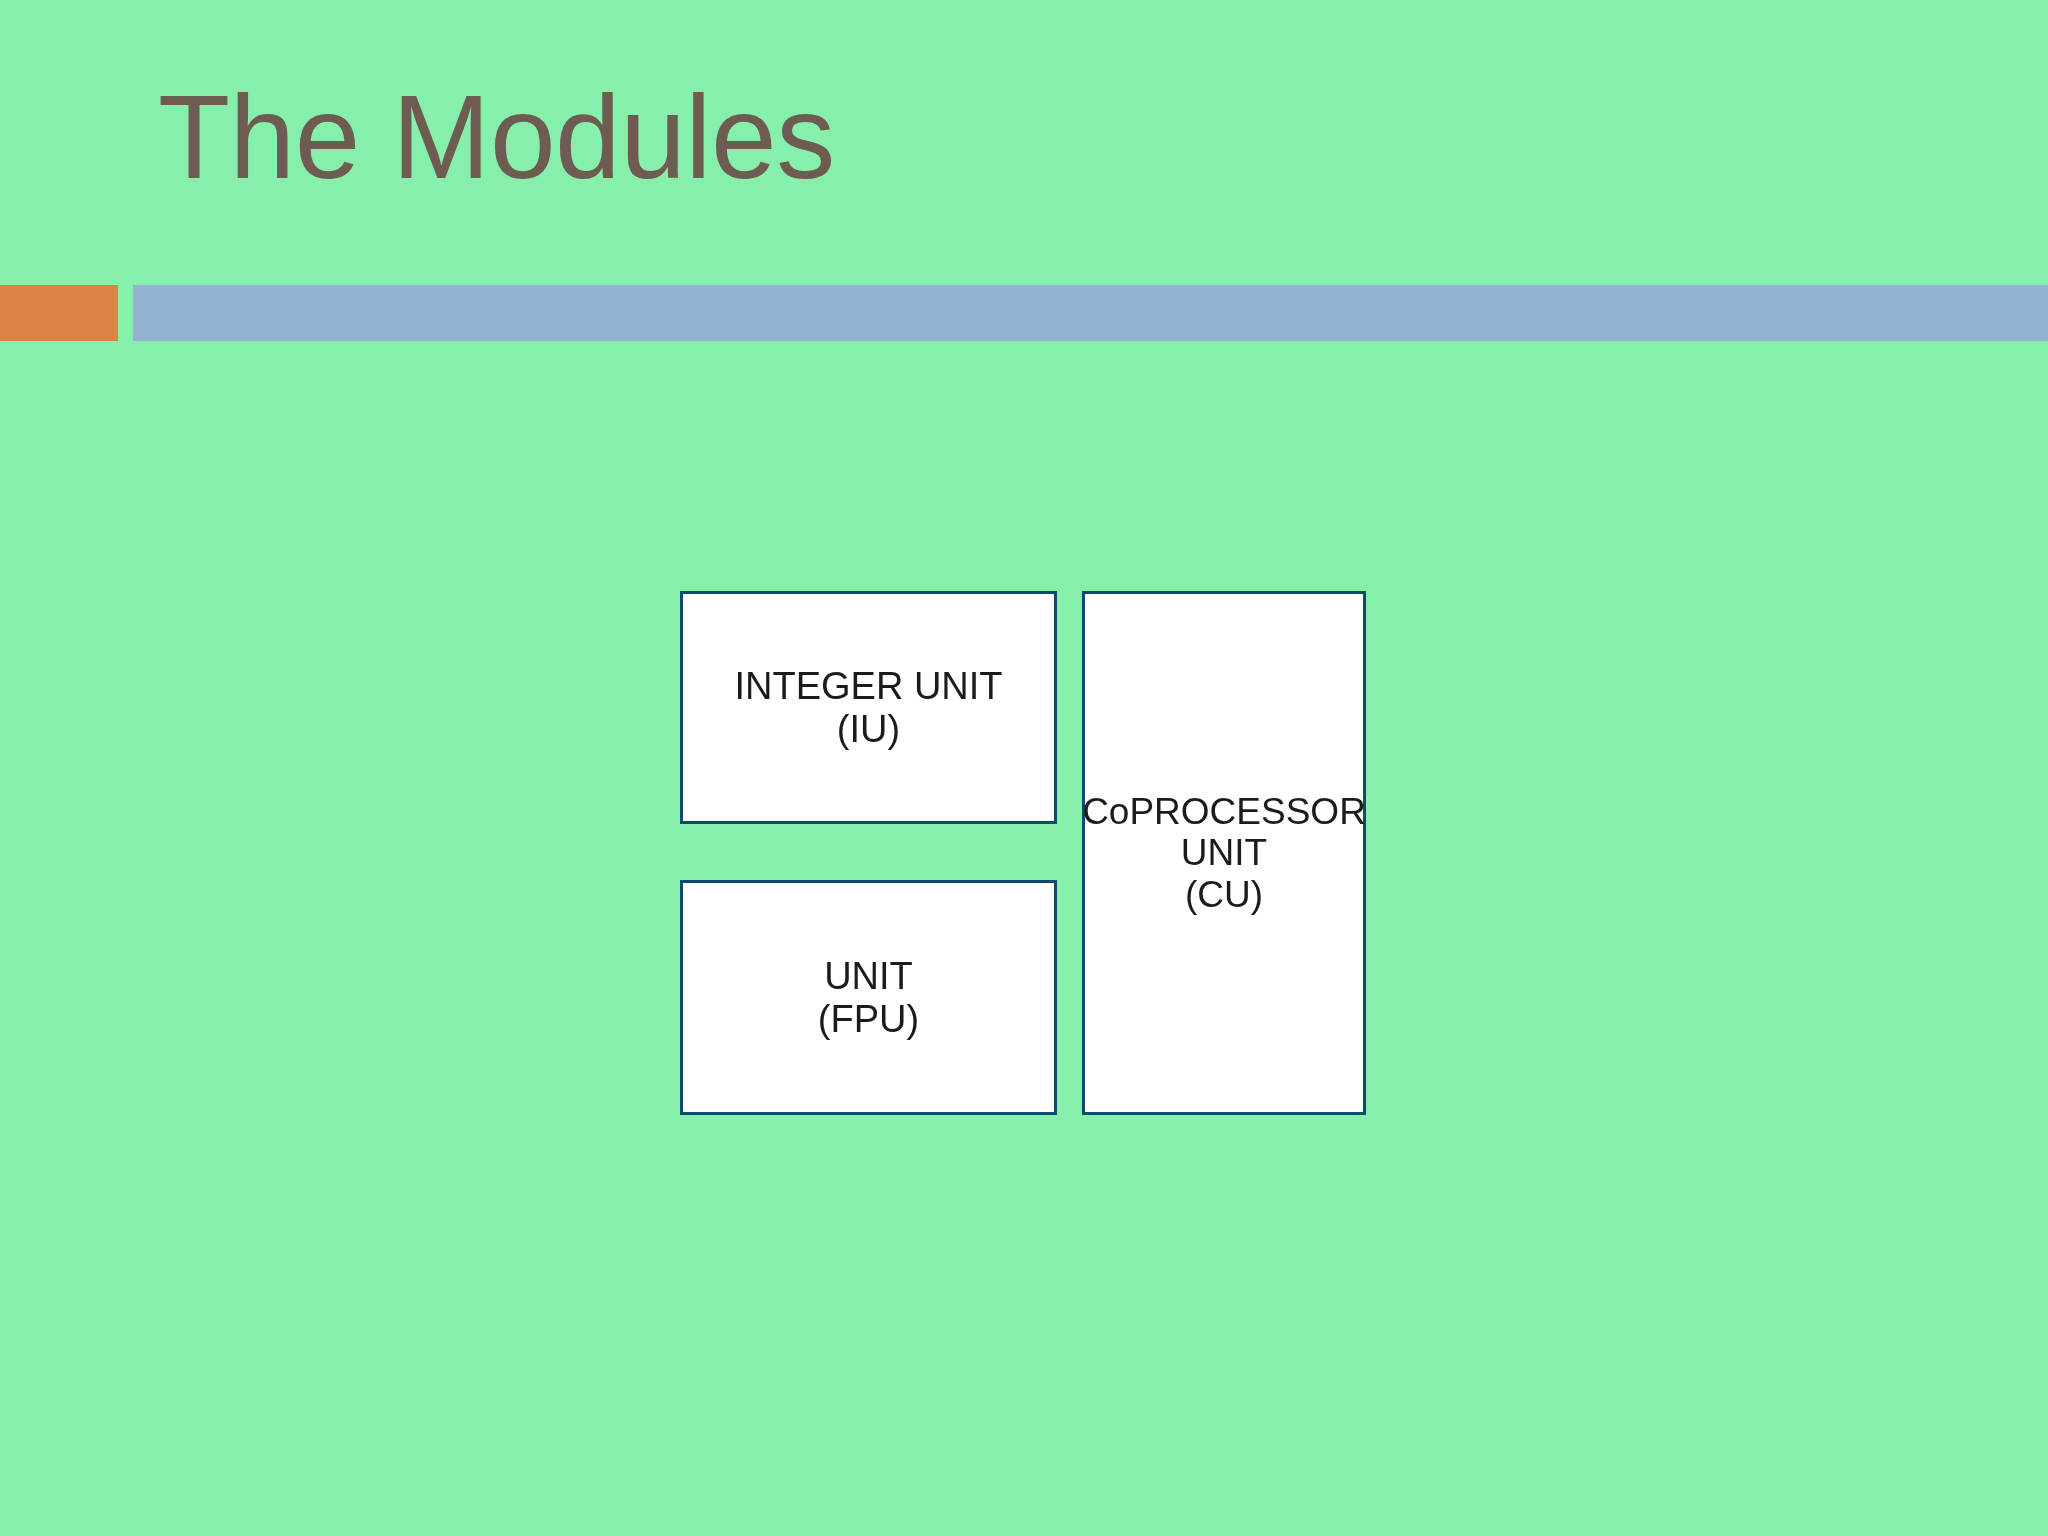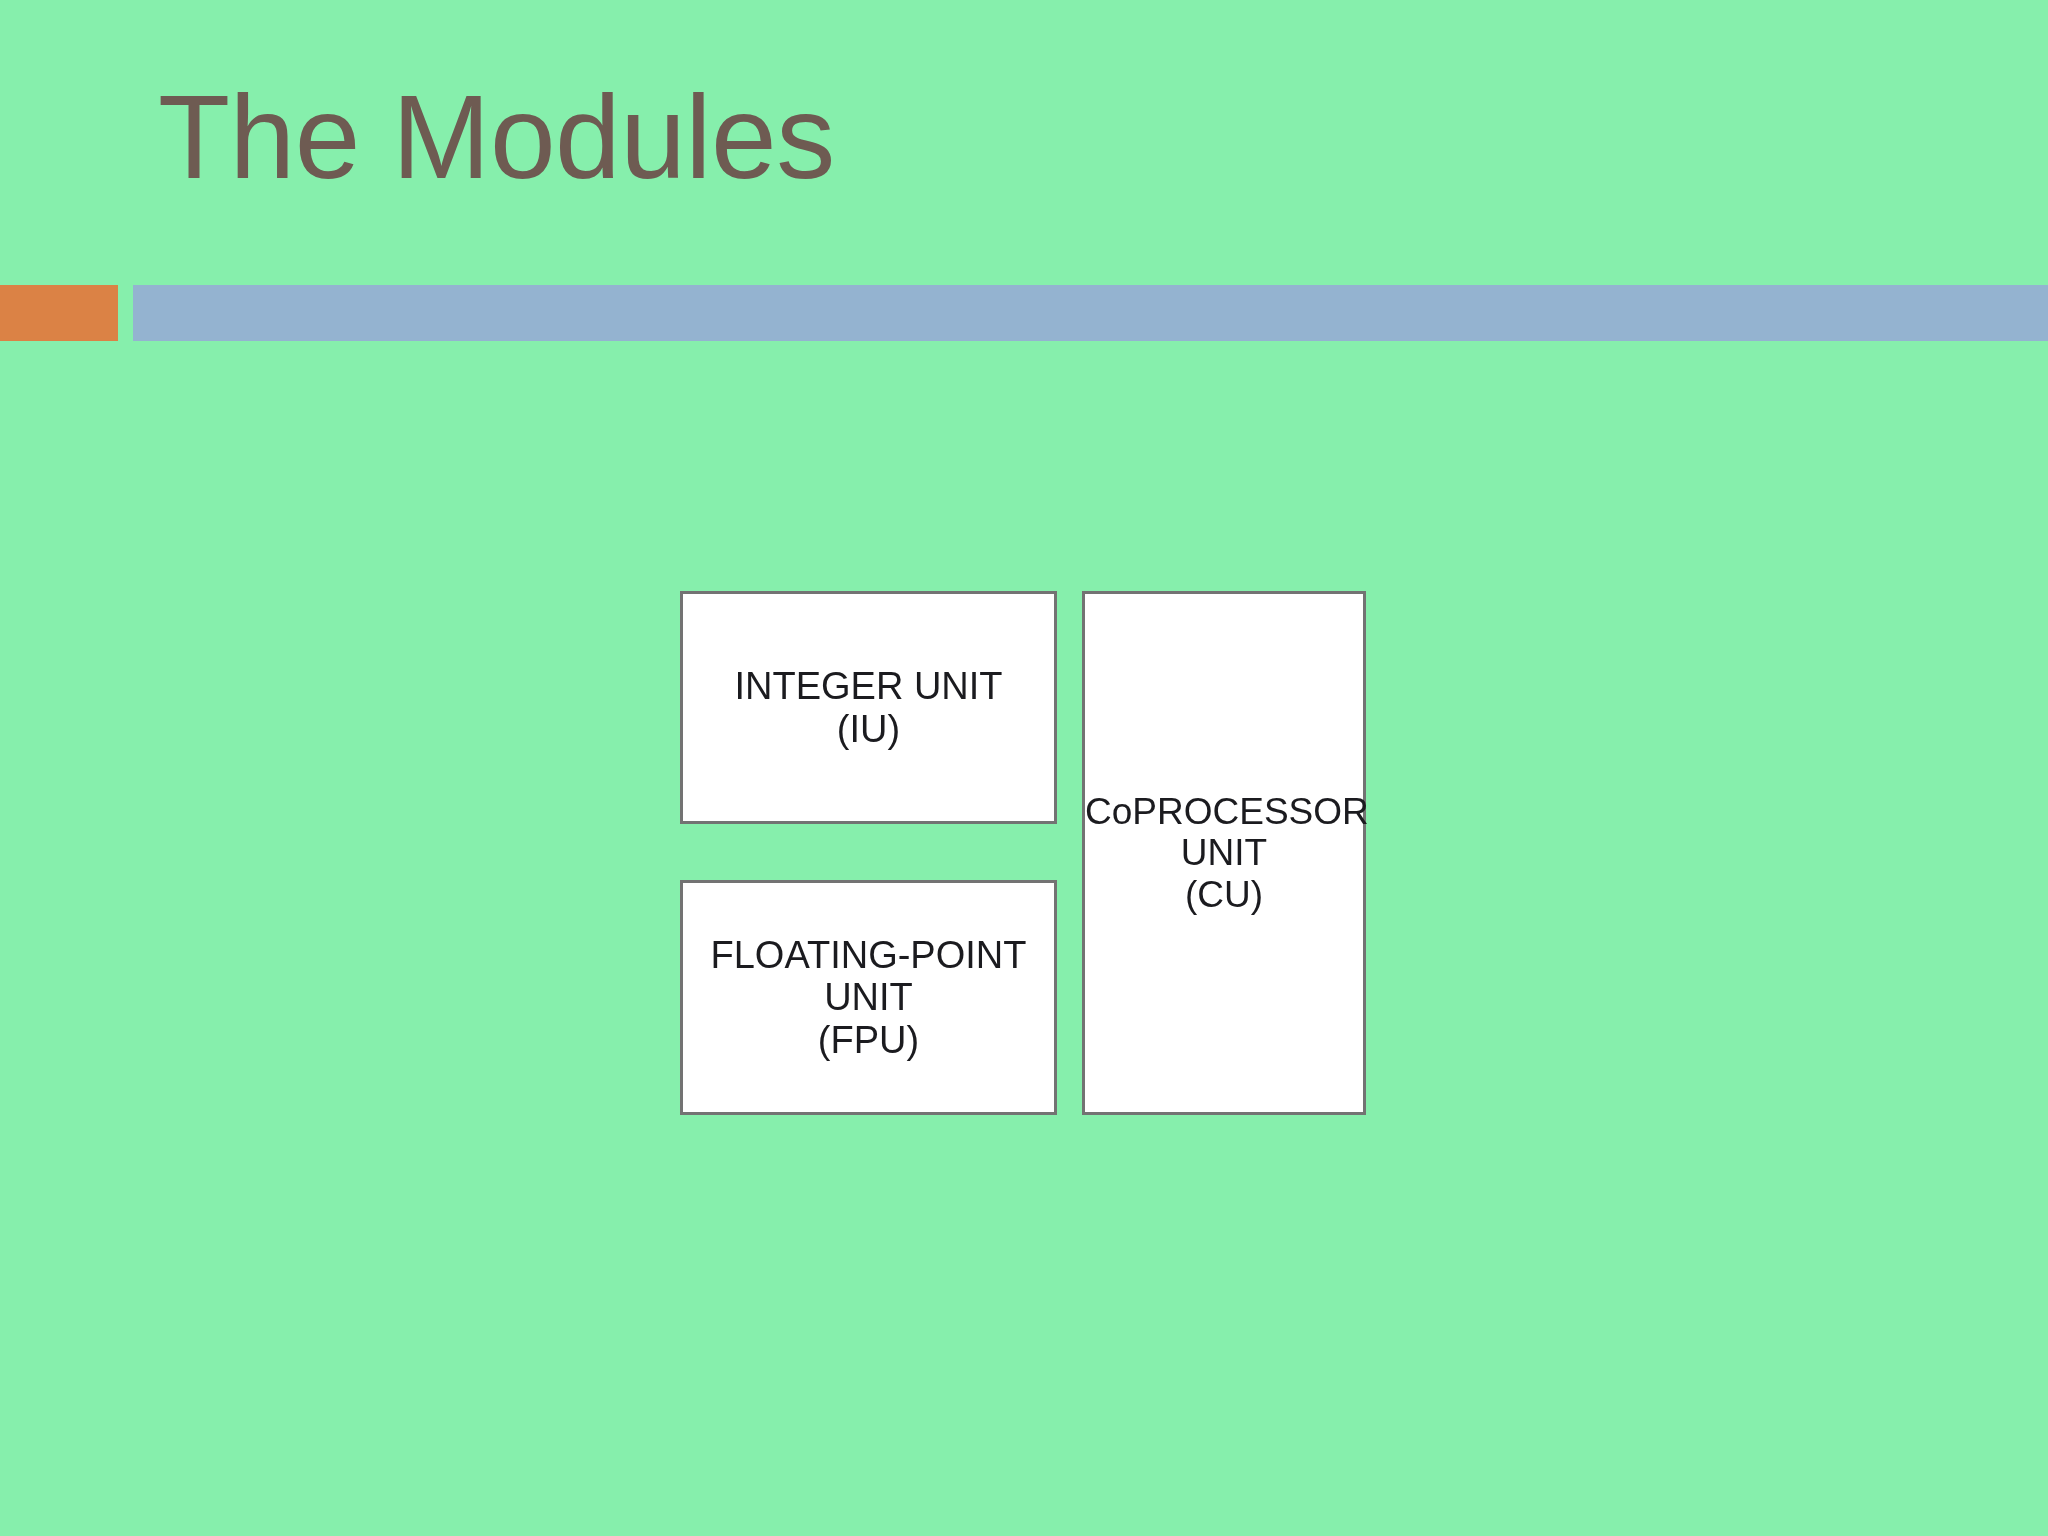--- a/index.html
+++ b/index.html
@@ -55,23 +55,24 @@
     position: absolute;
     left: 680px;
     top: 591px;
     width: 686px;
     height: 524px;
   }
   .unit-box {
     position: absolute;
     box-sizing: border-box;
     background: #ffffff;
-    border: 3px solid #737373;
+    border: 3px solid #0c4a6e;
     display: flex;
     flex-direction: column;
+    align-items: center;
     justify-content: center;
     text-align: center;
     color: #1b1b1f;
     font-size: 38px;
     line-height: 1.12;
   }
   .unit-box .line {
     display: block;
     white-space: nowrap;
   }
@@ -110,21 +111,20 @@
   <div class="rule-bar"></div>
 
   <div class="diagram">
 
     <div class="unit-box" id="box-iu">
       <span class="line">INTEGER UNIT</span>
       <span class="line">(IU)</span>
     </div>
 
     <div class="unit-box" id="box-fpu">
-      <span class="line">FLOATING-POINT</span>
       <span class="line">UNIT</span>
       <span class="line">(FPU)</span>
     </div>
 
     <div class="unit-box" id="box-cu">
       <span class="line">CoPROCESSOR</span>
       <span class="line">UNIT</span>
       <span class="line">(CU)</span>
     </div>
 

